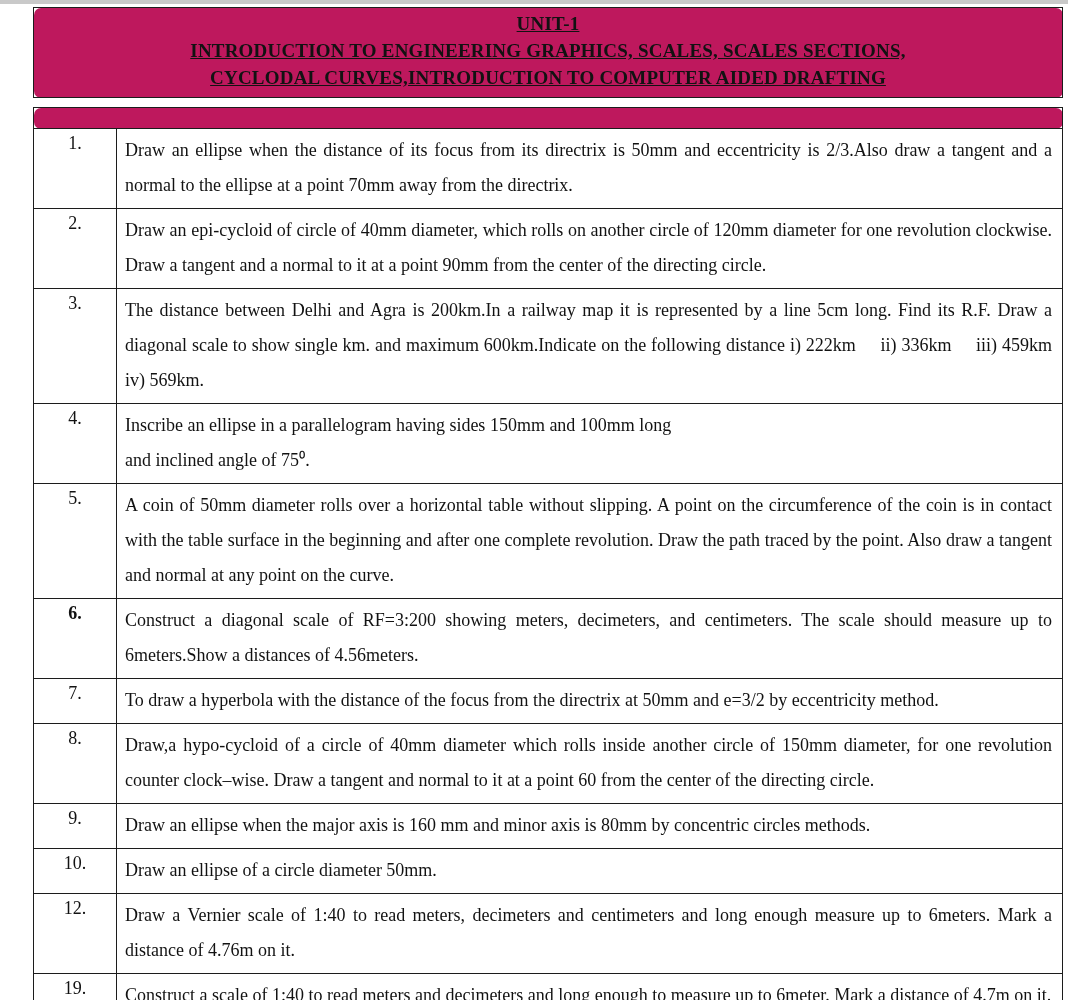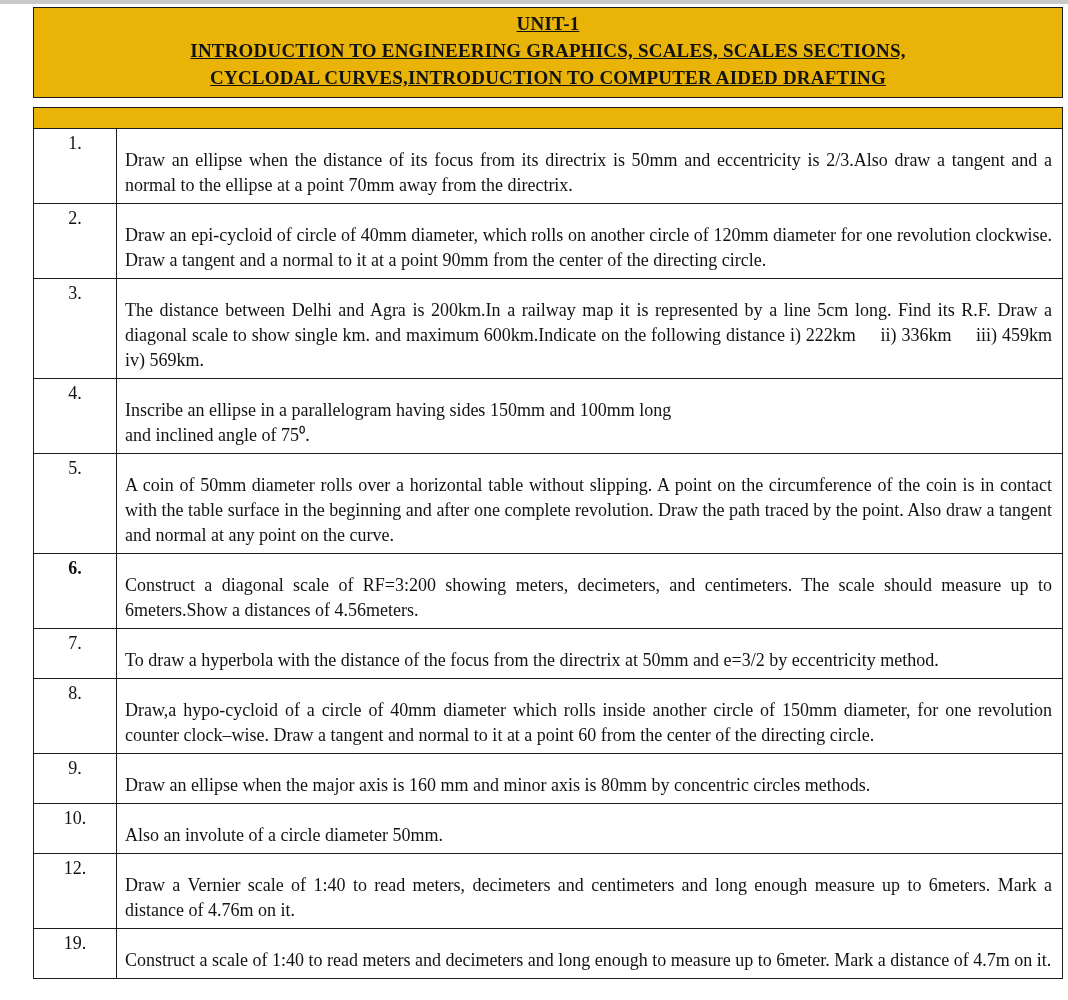--- a/index.html
+++ b/index.html
@@ -49,27 +49,27 @@
   .col-num  { width: 83px; }
   .spacer-row td { height: 21px; padding: 0; }
   td.num {
     text-align: center;
     padding: 2px 4px 4px 4px;
     font-size: 18px;
     line-height: 25px;
   }
   td.num.bold { font-weight: bold; }
   td.qtext {
-    padding: 19px 10px 5px 8px;
+    padding: 4px 10px 5px 8px;
     font-size: 18px;
-    line-height: 25px;
+    line-height: 35px;
     white-space: pre-wrap;
     text-align: justify;
   }
-  .blue-bg { background: #eab308; }
+  .blue-bg { background: #be185d; border-radius: 7px; }
 </style>
 </head>
 <body>
 
 <div class="page">
   <div class="scan-top-edge"></div>
   <div class="content">
 
     <table class="header-table">
       <tbody>
@@ -125,21 +125,21 @@
         <tr>
           <td class="num">8.</td>
           <td class="qtext">Draw,a hypo-cycloid of a circle of 40mm diameter which rolls inside another circle of 150mm diameter, for one revolution counter clock–wise. Draw a tangent and normal to it at a point 60 from the center of the directing circle.</td>
         </tr>
         <tr>
           <td class="num">9.</td>
           <td class="qtext">Draw an ellipse when the major axis is 160 mm and minor axis is 80mm by concentric circles methods.</td>
         </tr>
         <tr>
           <td class="num">10.</td>
-          <td class="qtext">Also an involute of a circle diameter 50mm.</td>
+          <td class="qtext">Draw an ellipse of a circle diameter 50mm.</td>
         </tr>
         <tr>
           <td class="num">12.</td>
           <td class="qtext">Draw a Vernier scale of 1:40 to read meters, decimeters and centimeters and long enough measure up to 6meters. Mark a distance of 4.76m on it.</td>
         </tr>
         <tr>
           <td class="num">19.</td>
           <td class="qtext">Construct a scale of 1:40 to read meters and decimeters and long enough to measure up to 6meter. Mark a distance of 4.7m on it.</td>
         </tr>
       </tbody>

